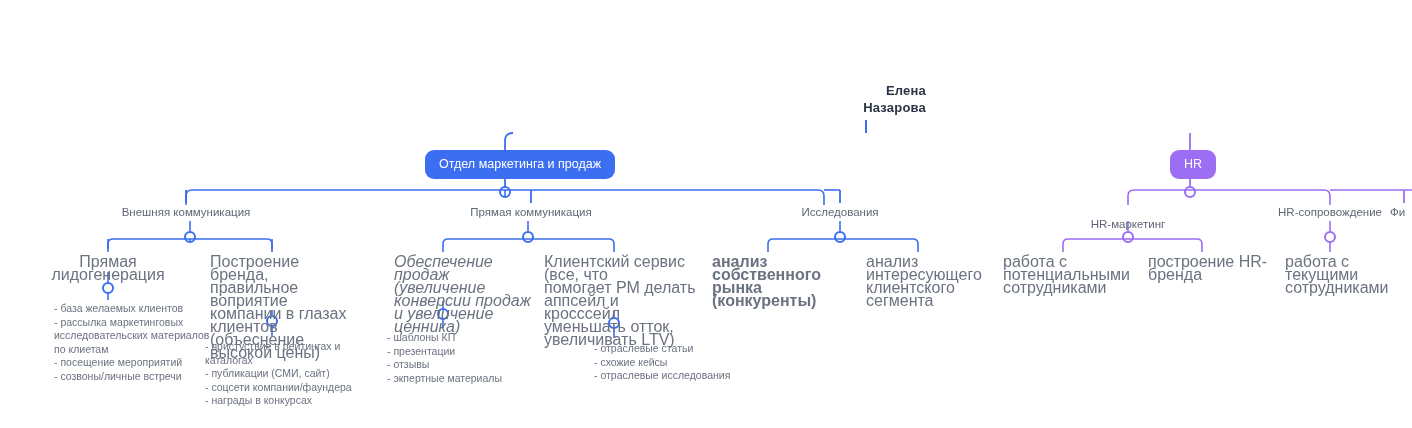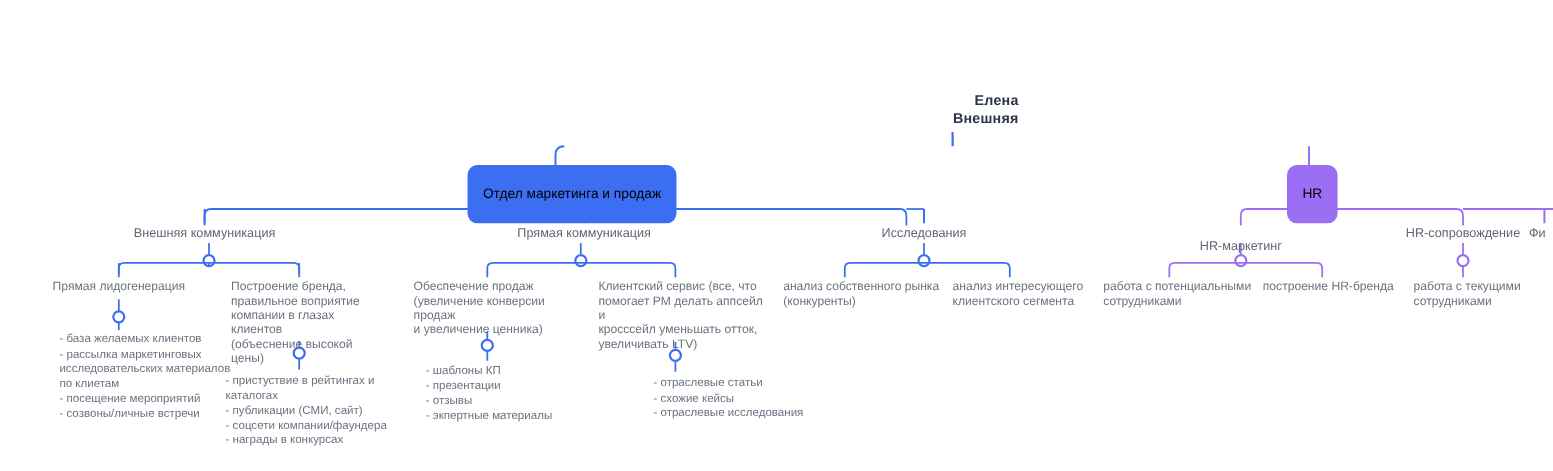--- a/index.html
+++ b/index.html
@@ -38,41 +38,41 @@
     font-size: 13px;
     font-weight: bold;
     color: #2b3445;
     line-height: 17px;
     letter-spacing: 0.2px;
   }
   
   .pill {
     display: inline-block;
     border-radius: 9px;
-    color: #000000;
+    color: #ffffff;
     font-size: 12.5px;
     line-height: 15px;
-    padding: 19px 14px;
+    padding: 7px 14px;
     text-align: center;
     white-space: nowrap;
   }
   .pill-blue { background: #3b6ef0; }
   .pill-purple { background: #9b6ef3; }
 
   
   .lvl2 {
     font-size: 11.5px;
     line-height: 14px;
     color: #5f6775;
     text-align: center;
     white-space: nowrap;
   }
   
   .lvl3 {
-    font-size: 11px;
+    font-size: 16px;
     line-height: 13px;
     color: #6b7280;
   }
   .lvl3.center { text-align: center; }
   
   .leaf-list {
     font-size: 10.5px;
     line-height: 13.5px;
     color: #6b7280;
     white-space: pre-line;
@@ -152,21 +152,21 @@
     <circle cx="1128" cy="237" r="5" fill="#ffffff" stroke="#9b6ef3" stroke-width="2"></circle>
     <path d="M1063,252 L1063,244 Q1063,239 1068,239 L1197,239 Q1202,239 1202,244 L1202,252" stroke="#9b6ef3" stroke-width="1.6" fill="none"></path>
 
     <path d="M1330,221 L1330,231" stroke="#9b6ef3" stroke-width="1.6" fill="none"></path>
     <circle cx="1330" cy="237" r="5" fill="#ffffff" stroke="#9b6ef3" stroke-width="2"></circle>
     <path d="M1330,242 L1330,252" stroke="#9b6ef3" stroke-width="1.6" fill="none"></path>
   </svg>
 
   <div class="node root-node" style="left:806px; top:82px; width:120px;">
     <div>Елена</div>
-    <div>Внешняя</div>
+    <div>Назарова</div>
   </div>
 
   <div class="node" style="left:425px; top:150px;">
     <span class="pill pill-blue">Отдел маркетинга и продаж</span>
   </div>
 
   <div class="node" style="left:1170px; top:150px;">
     <span class="pill pill-purple">HR</span>
   </div>
 
@@ -193,37 +193,37 @@
   <div class="node lvl3" style="left:210px; top:255px; width:140px; white-space:pre-line;">Построение бренда,
 правильное воприятие
 компании в глазах клиентов
 (объеснение высокой цены)</div>
   <div class="node leaf-list" style="left:205px; top:340px; width:150px;">- пристуствие в рейтингах и
 каталогах
 - публикации (СМИ, сайт)
 - соцсети компании/фаундера
 - награды в конкурсах</div>
 
-  <div class="node lvl3" style="left:376px; top:255px; width:150px; white-space:pre-line;">Обеспечение продаж
+  <div class="node lvl3" style="left:394px; top:255px; width:150px; white-space:pre-line;font-style:italic;">Обеспечение продаж
 (увеличение конверсии продаж
 и увеличение ценника)</div>
   <div class="node leaf-list" style="left:387px; top:331px; width:150px;">- шаблоны КП
 - презентации
 - отзывы
 - экпертные материалы</div>
 
   <div class="node lvl3" style="left:544px; top:255px; width:152px; white-space:pre-line;">Клиентский сервис (все, что
 помогает РМ делать аппсейл и
 кросссейл уменьшать отток,
 увеличивать LTV)</div>
   <div class="node leaf-list" style="left:551px; top:342px; width:160px;margin-left:43px;">- отраслевые статьи
 - схожие кейсы
 - отраслевые исследования</div>
 
-  <div class="node lvl3" style="left:712px; top:255px; width:145px; white-space:pre-line;">анализ собственного рынка
+  <div class="node lvl3" style="left:712px; top:255px; width:145px; white-space:pre-line;font-weight:bold;">анализ собственного рынка
 (конкуренты)</div>
 
   <div class="node lvl3" style="left:866px; top:255px; width:145px; white-space:pre-line;">анализ интересующего
 клиентского сегмента</div>
 
   <div class="node lvl3" style="left:1003px; top:255px; width:140px; white-space:pre-line;">работа с потенциальными
 сотрудниками</div>
 
   <div class="node lvl3" style="left:1148px; top:255px; width:145px; white-space:pre-line;">построение HR-бренда</div>
 

